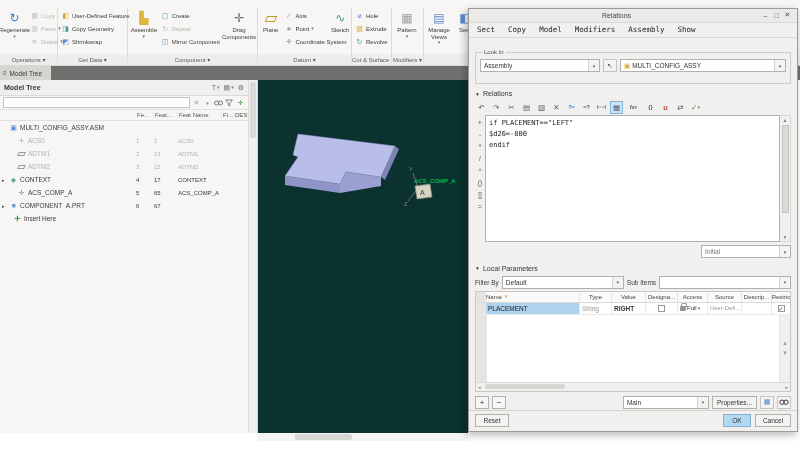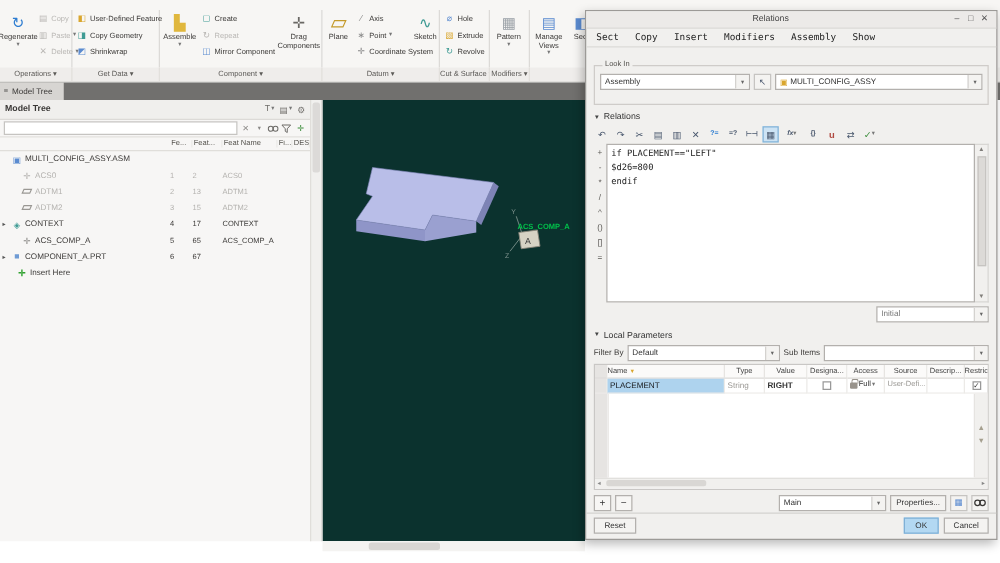--- a/index.html
+++ b/index.html
@@ -426,21 +426,21 @@
   <div class="dialog">
     <div class="dlg-title">
       <span class="t">Relations</span>
       <span class="winbtn">–</span>
       <span class="winbtn">□</span>
       <span class="winbtn">✕</span>
     </div>
     <div class="dlg-menu">
       <span>Sect</span>
       <span>Copy</span>
-      <span>Insert</span>
+      <span>Model</span>
       <span>Modifiers</span>
       <span>Assembly</span>
       <span>Show</span>
     </div>
 
     <div class="fieldset">
       <span class="legend">Look In</span>
       <div class="li-row">
         <div class="sel" style="width:120px">
           <span>Assembly</span>
@@ -518,21 +518,21 @@
         <span class="opbtn">-</span>
         <span class="opbtn">*</span>
         <span class="opbtn">/</span>
         <span class="opbtn">^</span>
         <span class="opbtn">()</span>
         <span class="opbtn">[]</span>
         <span class="opbtn">=</span>
       </div>
       <div class="code">
         <div>if PLACEMENT=="LEFT"</div>
-        <div> $d26=800</div>
+        <div> $d26=-800</div>
         <div>endif</div>
       </div>
       <div class="sbar">
         <span class="sarr">▲</span>
         <span class="sthumb"></span>
         <span class="sarr" style="margin-top:auto">▼</span>
       </div>
     </div>
 
     <div class="initrow">

